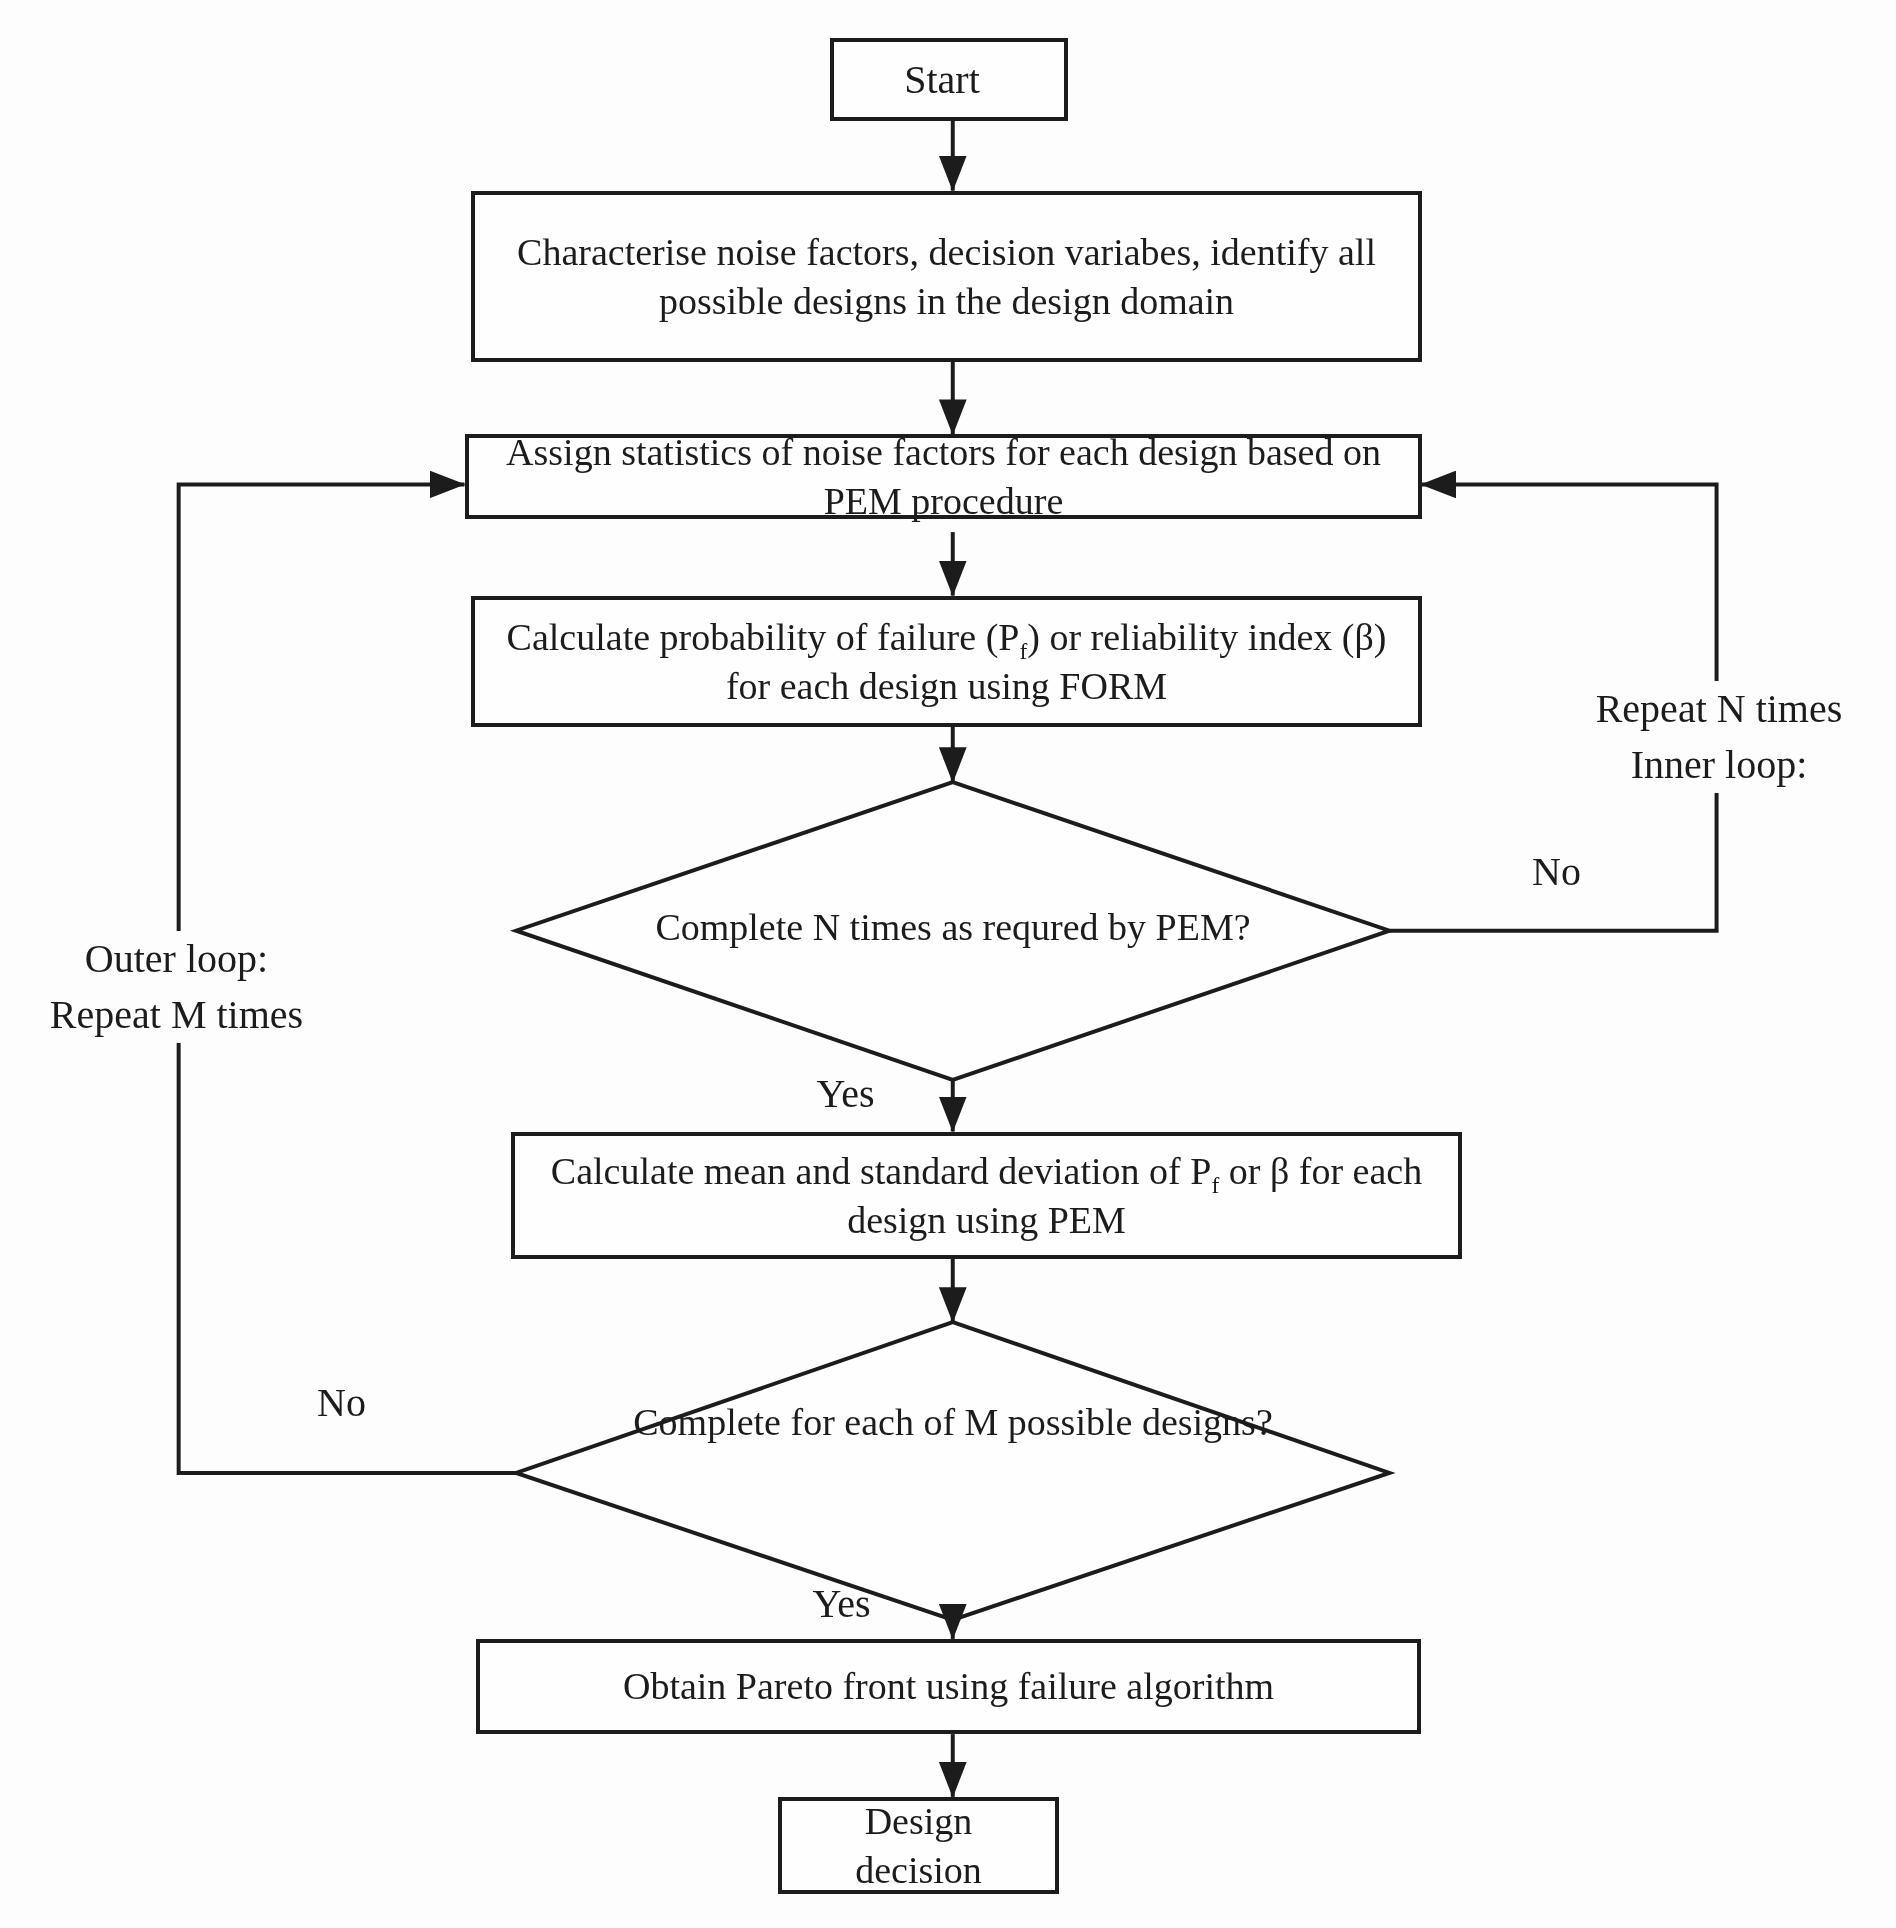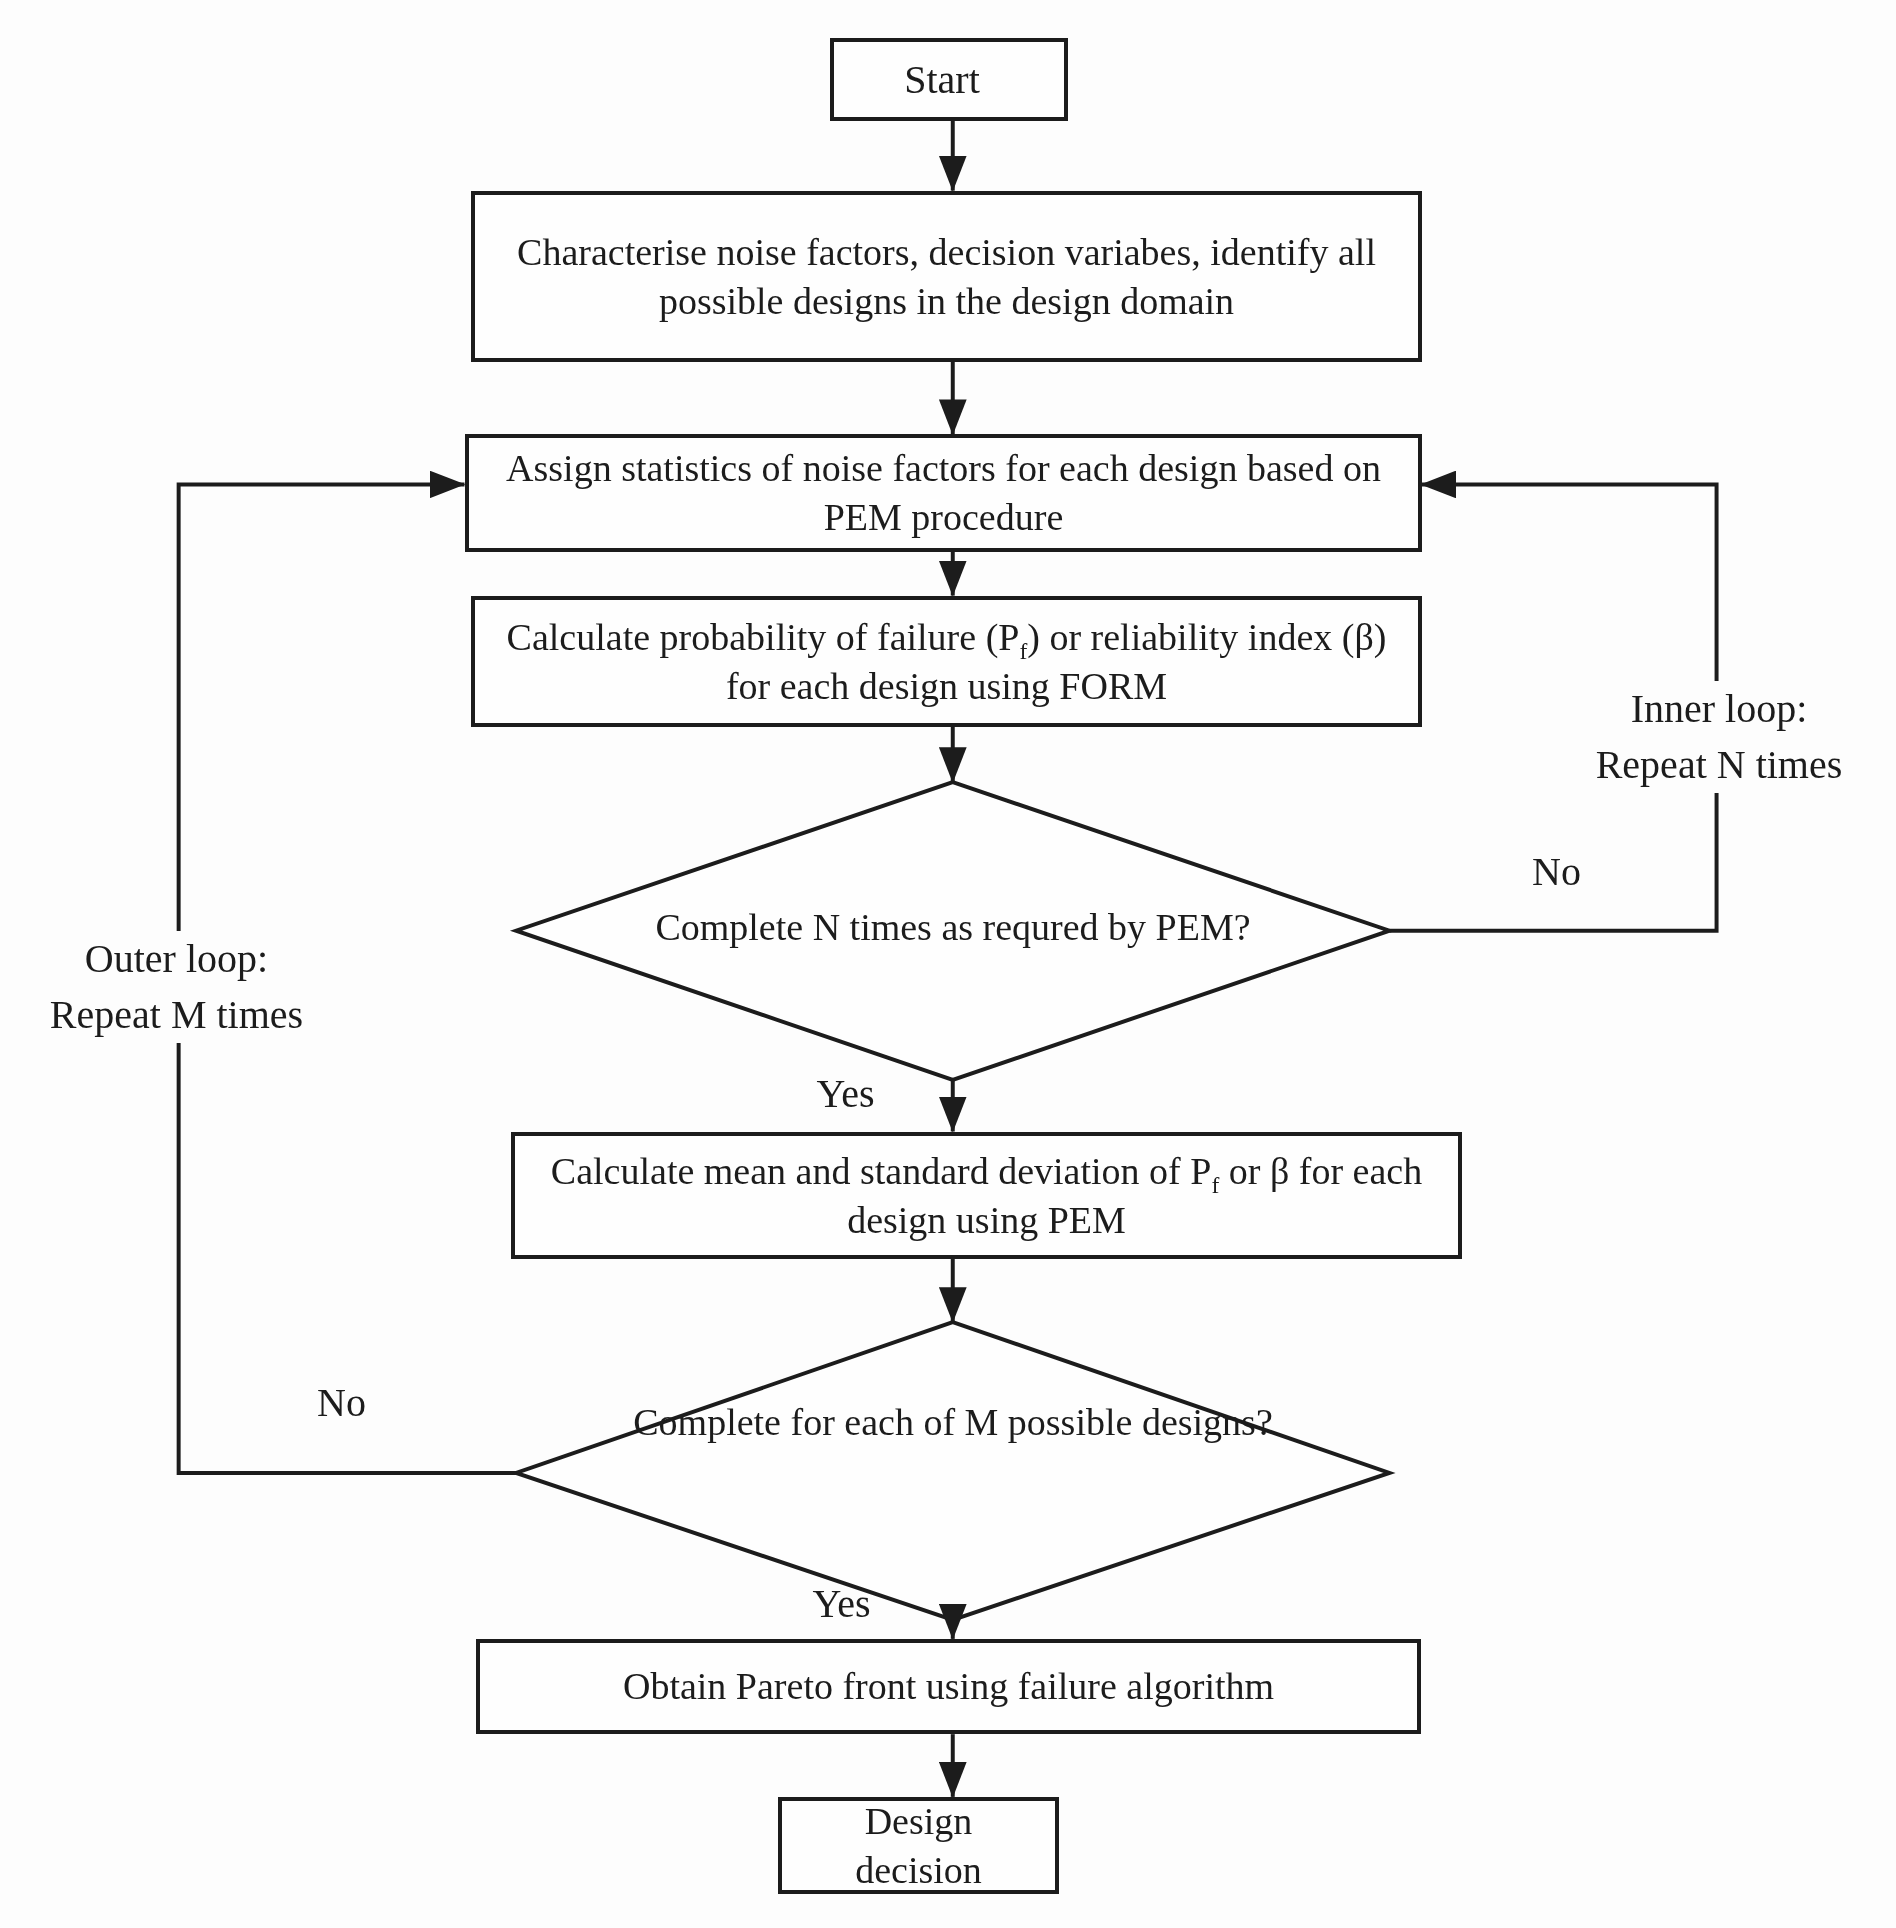--- a/index.html
+++ b/index.html
@@ -29,21 +29,21 @@
     align-items: center;
     justify-content: center;
     text-align: center;
     font-size: 38px;
     line-height: 1.28;
     padding: 4.8px 22px;
     z-index: 2;
   }
   #node-start          { left: 830px; top: 38px;   width: 238px;  height: 83px; font-size: 40px; padding-left: 8px; }
   #node-characterise   { left: 471px;  top: 191px;  width: 951px; height: 171px; }
-  #node-assign         { left: 465px;  top: 434px;  width: 957px; height: 118px; }
+  #node-assign         { left: 465px;  top: 434px;  width: 957px; height: 85px; }
   #node-calc-form      { left: 471px;  top: 596px;  width: 951px; height: 131px; }
   #node-calc-pem       { left: 471px;  top: 1132px; width: 951px; height: 127px; margin-left: 40px; }
   #node-pareto         { left: 476px;  top: 1639px; width: 945px; height: 95px; }
   #node-design         { left: 778px;  top: 1797px; width: 281px;  height: 97px; align-items: center; }
   .diamond-label {
     position: absolute;
     text-align: center;
     font-size: 38px;
     z-index: 2;
   }
@@ -126,22 +126,22 @@
   </div>
 
   <div class="node" id="node-design">
     <span>Design decision</span>
   </div>
 
   <div class="diamond-label" id="label-decision-n">Complete N times as requred by PEM?</div>
   <div class="diamond-label" id="label-decision-m">Complete for each of M possible designs?</div>
 
   <div class="loop-label" id="label-inner-loop">
+    <div>Repeat N times</div>
     <div>Inner loop:</div>
-    <div>Repeat N times</div>
   </div>
   <div class="loop-label" id="label-outer-loop">
     <div>Outer loop:</div>
     <div>Repeat M times</div>
   </div>
 
   <div class="branch-label" id="label-no-n">No</div>
   <div class="branch-label" id="label-yes-n">Yes</div>
   <div class="branch-label" id="label-no-m">No</div>
   <div class="branch-label" id="label-yes-m">Yes</div>

